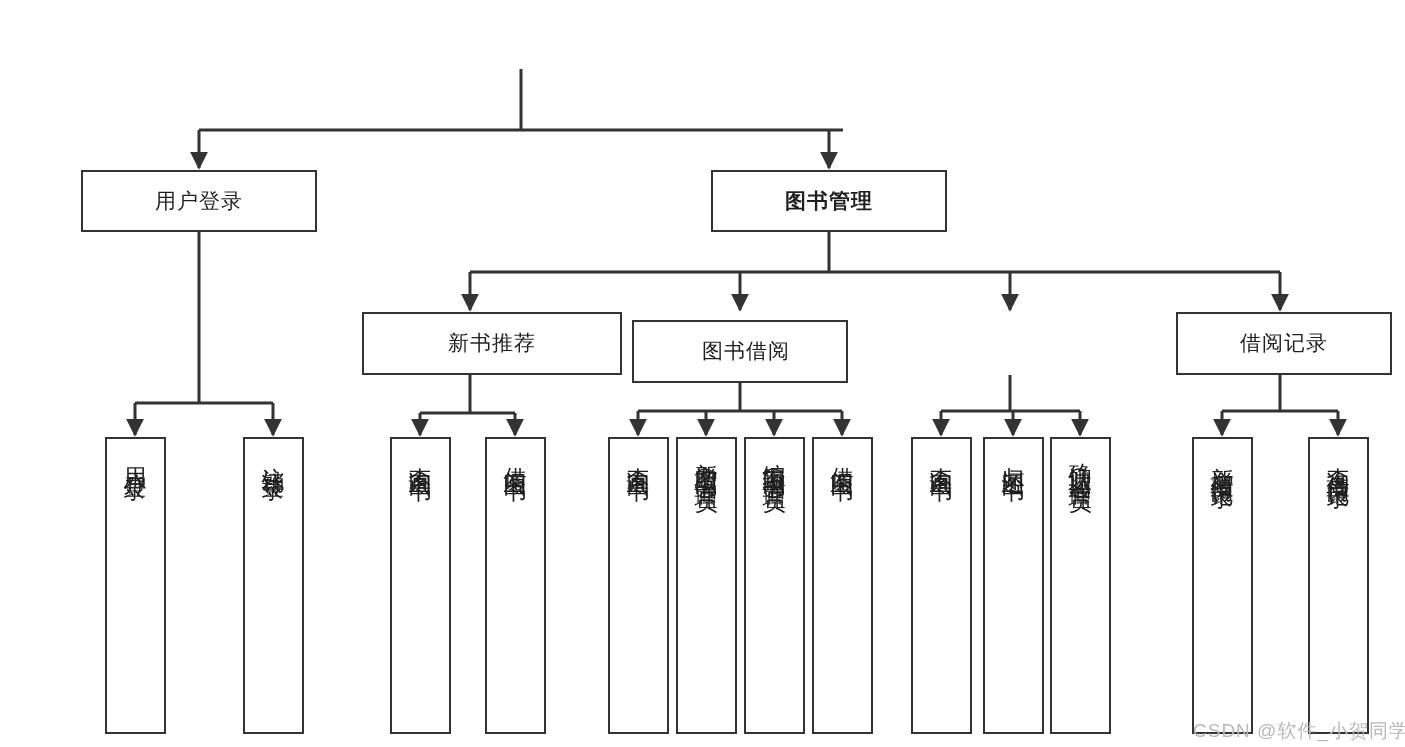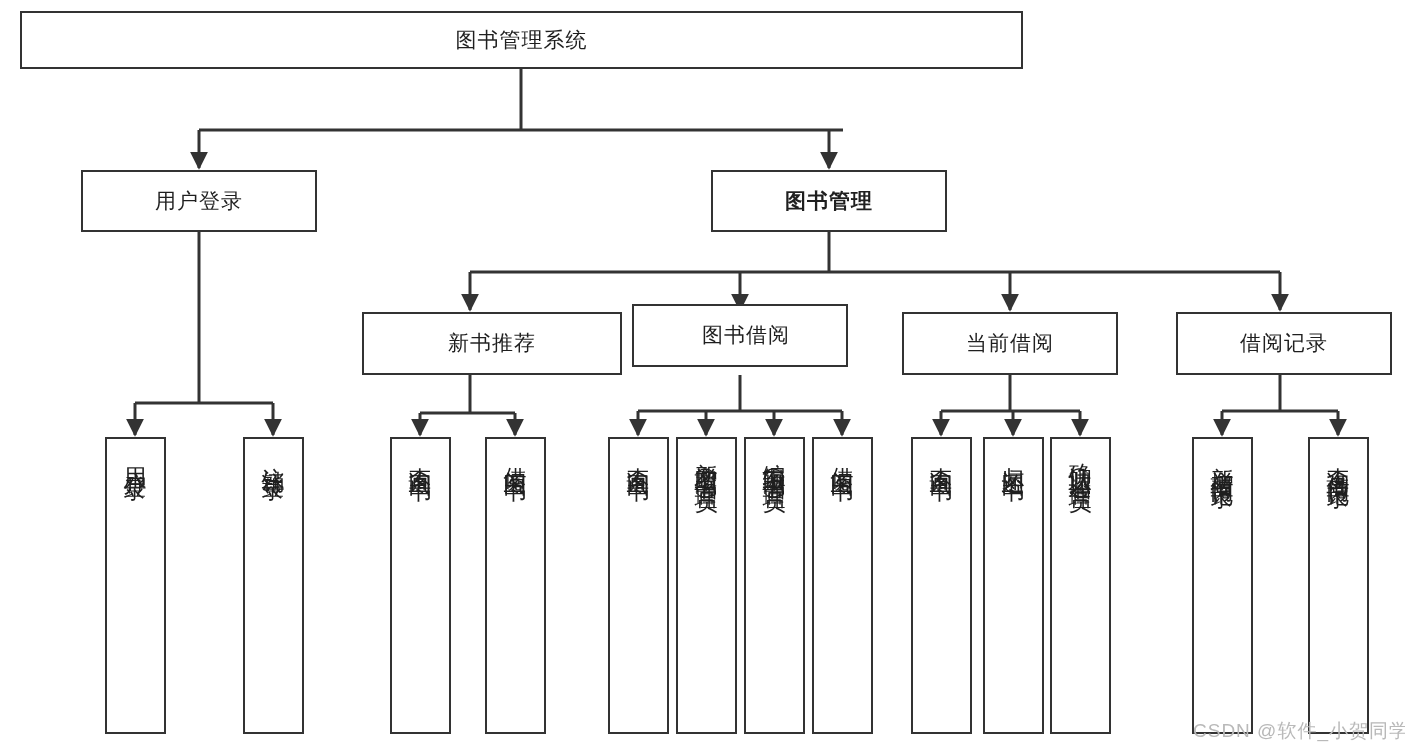--- a/index.html
+++ b/index.html
@@ -114,39 +114,33 @@
       <path d="M 1013 411 L 1013 435"></path>
       <path d="M 1080 411 L 1080 435"></path>
 
       <path d="M 1280 375 L 1280 411" marker-end="none"></path>
       <path d="M 1222 411 L 1338 411" marker-end="none"></path>
       <path d="M 1222 411 L 1222 435"></path>
       <path d="M 1338 411 L 1338 435"></path>
     </g>
   </svg>
 
-  <div class="node root" style="left:20px; top:11px; width:1003px; height:58px;">
-    <span class="label">图书管理系统</span>
-  </div>
 
   <div class="node" style="left:81px; top:170px; width:236px; height:62px;">
     <span class="label">用户登录</span>
   </div>
   <div class="node" style="left:711px; top:170px; width:236px; height:62px;font-weight:bold;">
     <span class="label">图书管理</span>
   </div>
 
   <div class="node" style="left:362px; top:312px; width:260px; height:63px;">
     <span class="label">新书推荐</span>
   </div>
-  <div class="node" style="left:632px; top:304px; width:216px; height:63px;padding-left:12px;">
+  <div class="node" style="left:632px; top:320px; width:216px; height:63px;padding-left:12px;">
     <span class="label">图书借阅</span>
-  </div>
-  <div class="node" style="left:902px; top:312px; width:216px; height:63px;">
-    <span class="label">当前借阅</span>
   </div>
   <div class="node" style="left:1176px; top:312px; width:216px; height:63px;">
     <span class="label">借阅记录</span>
   </div>
 
   <div class="node leaf" style="left:105px; top:437px; width:61px; height:297px;">
     <span class="label">用户登录</span>
   </div>
   <div class="node leaf" style="left:243px; top:437px; width:61px; height:297px;">
     <span class="label">注销登录</span>

